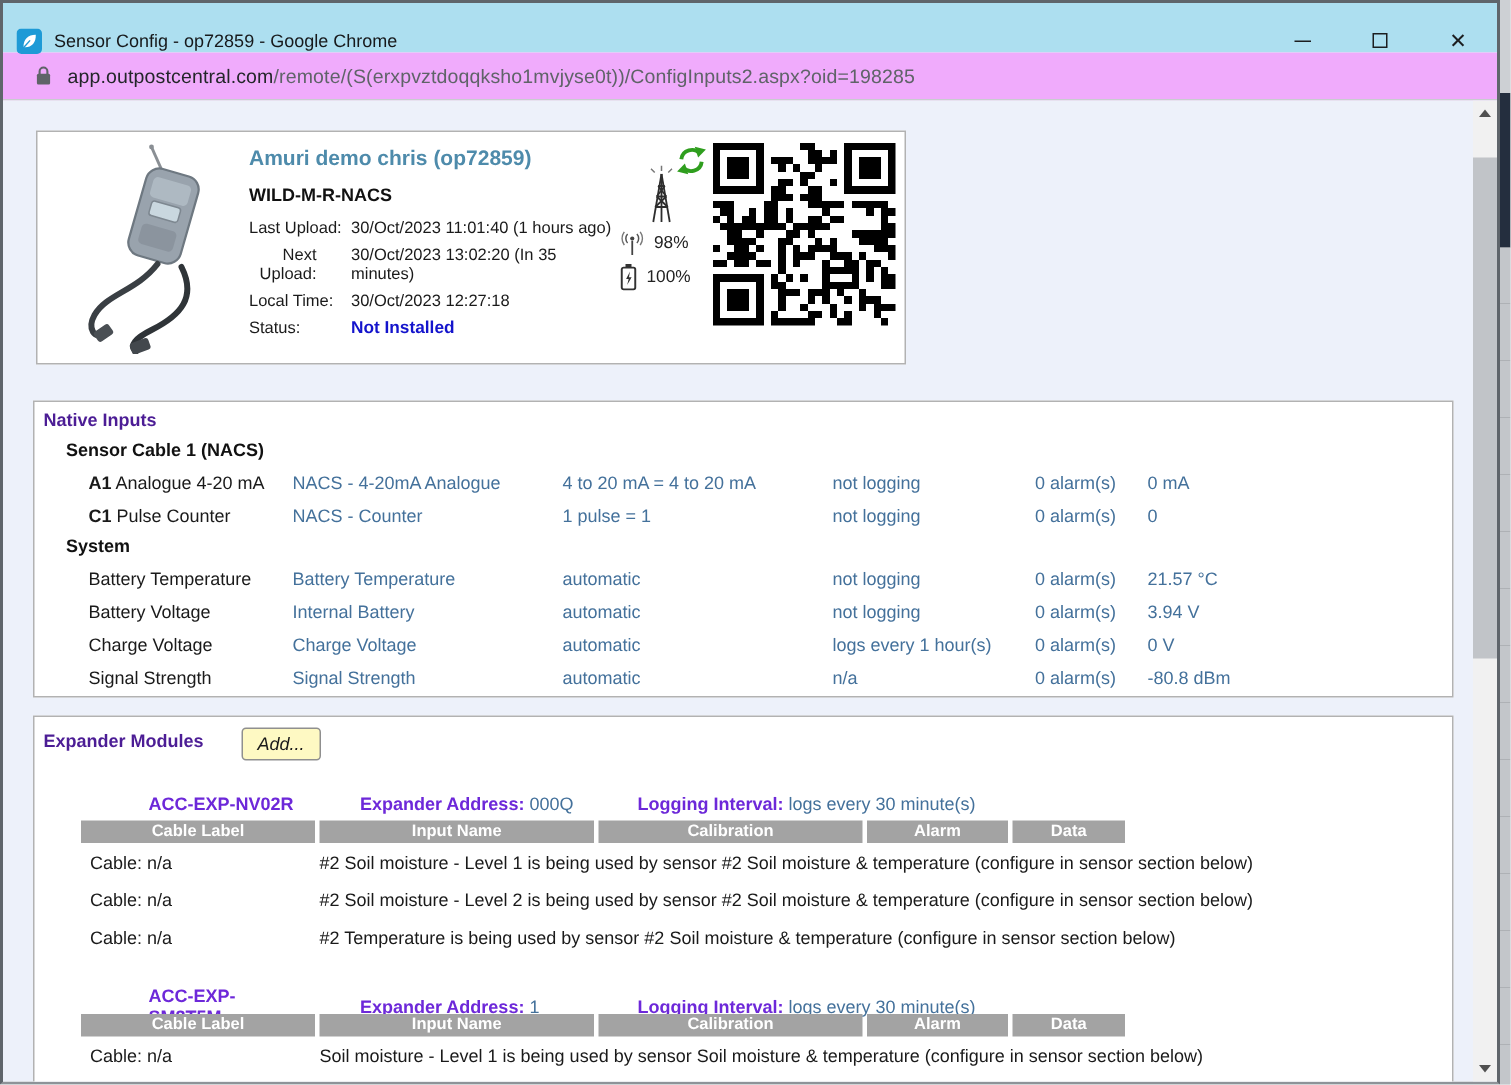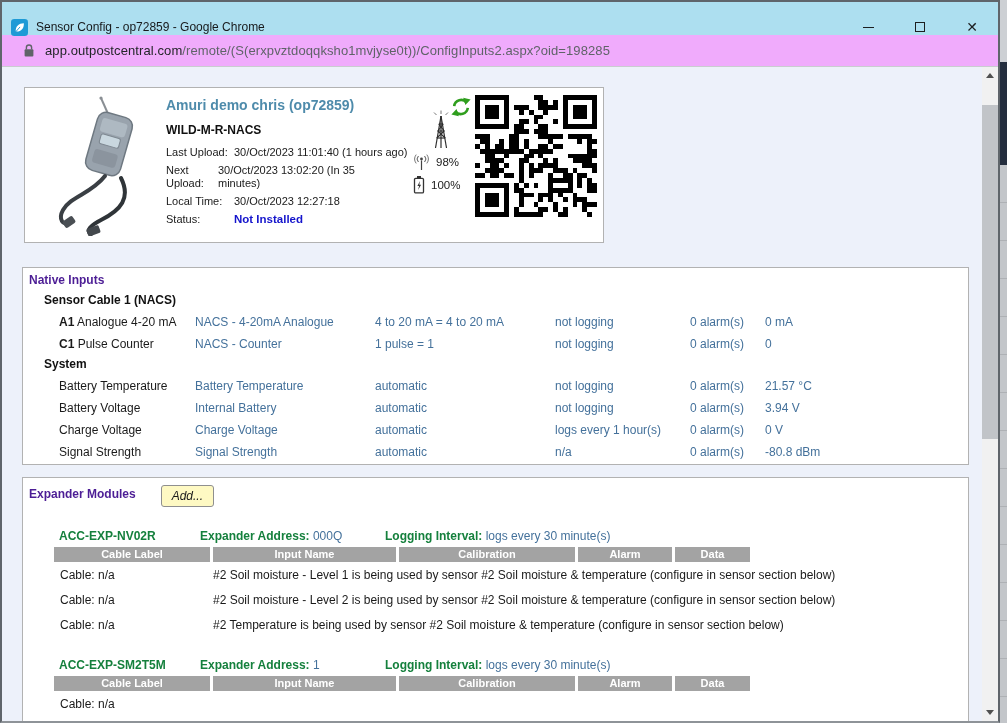--- a/index.html
+++ b/index.html
@@ -37,21 +37,21 @@
   .panel-native { left:20px; top:200px; width:947px; height:198px; }
   .panel-expander { left:20px; top:410px; width:947px; height:400px; }
 
   
   .device-photo { position:absolute; left:8px; top:6px; }
   .device-info { position:absolute; left:141px; top:9px; width:248px; }
   .device-name { font-size:14px; font-weight:bold; color:#4e8bab; margin-bottom:10px; }
   .device-model { font-size:12px; font-weight:bold; color:#111; margin-bottom:9px; }
   .info-row { display:flex; font-size:11px; line-height:13px; margin-bottom:5px; }
   .info-label { width:68px; flex:0 0 auto; }
-  .info-label.narrow { width:45px; margin-right:7px; }
+  .info-label.narrow { width:45px; margin-right:23px;text-align:right; }
   .info-value { width:182px; }
   .status-value { color:#1414cc; font-weight:bold; font-size:11.5px; }
   .dev-icons { position:absolute; left:388px; top:22px; width:56px; }
   .tower-wrap { height:40px; display:flex; justify-content:center; margin-bottom:2px; }
   .pct-row { display:flex; align-items:center; gap:6px; height:20px; margin-bottom:3px; font-size:11.5px; color:#222; }
   .refresh-wrap { position:absolute; left:426px; top:9px; cursor:pointer; }
   .qr-wrap { position:absolute; left:450px; top:7px; }
 
   
   .lnk { color:#44719b; text-decoration:none; cursor:pointer; }
@@ -63,21 +63,21 @@
   .native-row { display:grid; grid-template-columns:136px 180px 180px 135px 75px auto; height:22px; align-items:center; margin-left:30px; }
   .nr-label b { font-weight:bold; }
 
   
   .exp-pad { padding:6px 0 0 6px; }
   .exp-title-row { display:flex; align-items:center; gap:25px; height:24px; }
   .add-btn { font-family:"Liberation Sans",sans-serif; font-size:12px; color:#1a1a1a; background:#fef9c3;
       border:1px solid #8f8f8f; border-radius:3px; padding:2px 10px; height:22px; cursor:pointer;font-style:italic; }
   .module { margin-top:20px; }
   .mod-head { display:grid; grid-template-columns:141px 185px auto; height:16px; margin-left:30px; align-items:center; }
-  .mod-name, .mod-lbl { font-weight:bold; color:#15803d; }
+  .mod-name, .mod-lbl { font-weight:bold; color:#6d28d9;margin-left:40px; }
   .mod-thead { display:grid; grid-template-columns:156px 183px 176px 94px 75px; gap:3px; margin:3px 0 0 25px; width:696px; }
   .th-cell { background:#a3a3a3; color:#fff; font-weight:bold; font-size:11px; text-align:center; height:15px; line-height:15px; }
   .mod-row { display:grid; grid-template-columns:159px auto; height:25px; align-items:center; margin-left:25px; }
   .mod-row .cable { padding-left:6px; }
   .mod-row .inputdesc { white-space:nowrap; }
 
   
   .scrollbar { position:absolute; right:0; top:0; width:16px; height:100%; background:#f1f1f1; }
   .sb-arrow { position:absolute; left:0; width:16px; height:17px; display:flex; align-items:center; justify-content:center; cursor:pointer; }
   .sb-up { top:0; } .sb-down { bottom:0; }
@@ -556,20 +556,21 @@
     <div class="mod-thead">
                 <div class="th-cell">Cable Label</div>
                 <div class="th-cell">Input Name</div>
                 <div class="th-cell">Calibration</div>
                 <div class="th-cell">Alarm</div>
                 <div class="th-cell">Data</div>
               </div>
     <div class="mod-rows">
   <div class="mod-row">
     <span class="cable">Cable: n/a</span>
+    <span class="inputdesc">Soil moisture - Level 1 is being used by sensor Soil moisture &amp; temperature (configure in sensor section below)</span>
   </div>
 
   <div class="mod-row">
     
     
   </div>
 </div>
   </div>
 </div>
       </div>

